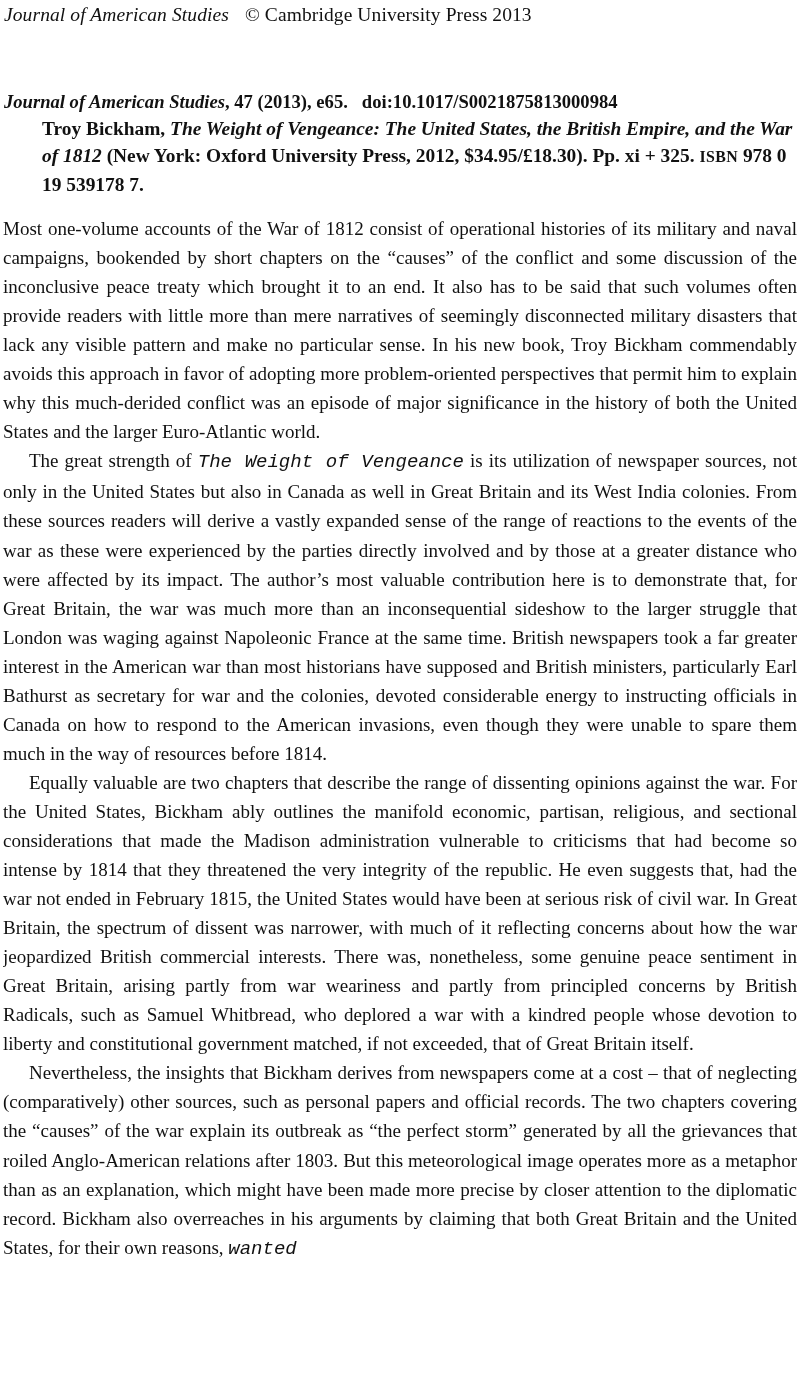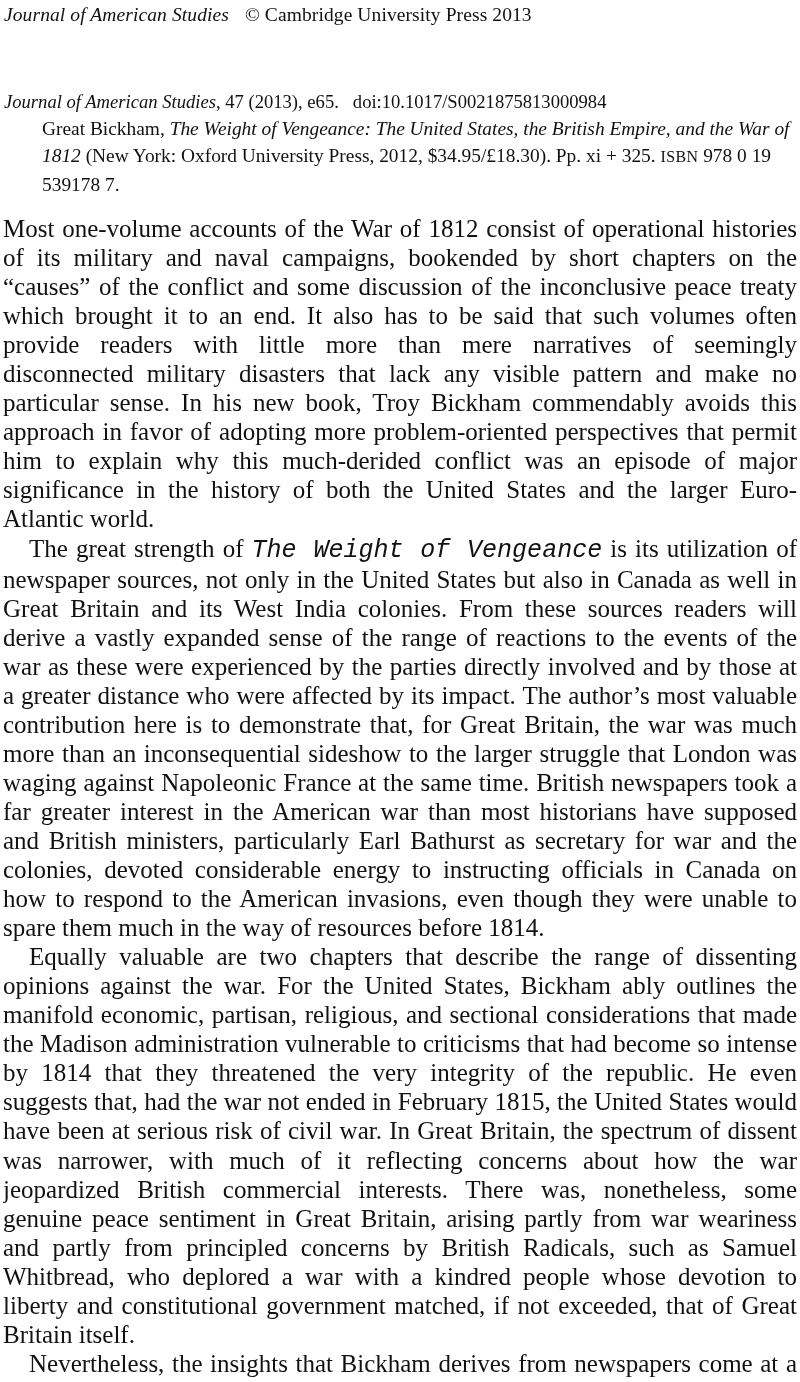--- a/index.html
+++ b/index.html
@@ -44,20 +44,21 @@
     font-style: normal;
     font-size: 19.5px;
   }
 
   
   .cite-block {
     position: absolute;
     top: 88px;
     left: 4px;
     width: 793px;
+    font-weight: bold;
   }
   .cite-line-1 {
     font-size: 18.6px;
     line-height: 27px;
     white-space: nowrap;
   }
   .cite-line-1 .j-title { font-style: italic; }
   .doi-gap { display: inline-block; width: 14px; }
 
   .cite-body {
@@ -77,21 +78,21 @@
 
   
   .body-text {
     position: absolute;
     top: 214px;
     left: 3px;
     width: 794px;
   }
   p.para {
     margin: 0;
-    font-size: 25px;
+    font-size: 19px;
     line-height: 29.05px;
     text-align: justify;
     text-justify: inter-word;
     text-indent: 0;
     hyphens: none;
     -webkit-hyphens: none;
   }
   p.para.indent { text-indent: 26px; }
   p.para .it { font-style: italic; font-family: Liberation Mono, monospace; }
 
@@ -105,21 +106,21 @@
 
   <div class="running-head">
     <span class="rh-journal">Journal of American Studies</span><span class="rh-gap"></span><span class="rh-copyright">© Cambridge University Press 2013</span>
   </div>
 
   <div class="cite-block">
     <div class="cite-line-1">
       <span class="j-title">Journal of American Studies</span><span>, 47 (2013), e65.</span><span class="doi-gap"></span><span>doi:10.1017/S0021875813000984</span>
     </div>
     <div class="cite-body">
-      <span>Great Bickham, </span><span class="bk-title">The Weight of Vengeance: The United States, the British Empire, and the War of 1812</span><span> (New York: Oxford University Press, 2012, $34.95/£18.30). Pp. xi + 325. </span><span class="smallcaps">ISBN</span><span> 978 0 19 539178 7.</span>
+      <span>Troy Bickham, </span><span class="bk-title">The Weight of Vengeance: The United States, the British Empire, and the War of 1812</span><span> (New York: Oxford University Press, 2012, $34.95/£18.30). Pp. xi + 325. </span><span class="smallcaps">ISBN</span><span> 978 0 19 539178 7.</span>
     </div>
   </div>
 
   <div class="body-text clip-bottom">
     <p class="para"><span>Most one-volume accounts of the War of 1812 consist of operational histories of its military and naval campaigns, bookended by short chapters on the “causes” of the conflict and some discussion of the inconclusive peace treaty which brought it to an end. It also has to be said that such volumes often provide readers with little more than mere narratives of seemingly disconnected military disasters that lack any visible pattern and make no particular sense. In his new book, Troy Bickham commendably avoids this approach in favor of adopting more problem-oriented perspectives that permit him to explain why this much-derided conflict was an episode of major significance in the history of both the United States and the larger Euro-Atlantic world.</span></p>
     <p class="para indent"><span>The great strength of </span><span class="it">The Weight of Vengeance</span><span> is its utilization of newspaper sources, not only in the United States but also in Canada as well in Great Britain and its West India colonies. From these sources readers will derive a vastly expanded sense of the range of reactions to the events of the war as these were experienced by the parties directly involved and by those at a greater distance who were affected by its impact. The author’s most valuable contribution here is to demonstrate that, for Great Britain, the war was much more than an inconsequential sideshow to the larger struggle that London was waging against Napoleonic France at the same time. British newspapers took a far greater interest in the American war than most historians have supposed and British ministers, particularly Earl Bathurst as secretary for war and the colonies, devoted considerable energy to instructing officials in Canada on how to respond to the American invasions, even though they were unable to spare them much in the way of resources before 1814.</span></p>
     <p class="para indent"><span>Equally valuable are two chapters that describe the range of dissenting opinions against the war. For the United States, Bickham ably outlines the manifold economic, partisan, religious, and sectional considerations that made the Madison administration vulnerable to criticisms that had become so intense by 1814 that they threatened the very integrity of the republic. He even suggests that, had the war not ended in February 1815, the United States would have been at serious risk of civil war. In Great Britain, the spectrum of dissent was narrower, with much of it reflecting concerns about how the war jeopardized British commercial interests. There was, nonetheless, some genuine peace sentiment in Great Britain, arising partly from war weariness and partly from principled concerns by British Radicals, such as Samuel Whitbread, who deplored a war with a kindred people whose devotion to liberty and constitutional government matched, if not exceeded, that of Great Britain itself.</span></p>
     <p class="para indent"><span>Nevertheless, the insights that Bickham derives from newspapers come at a cost – that of neglecting (comparatively) other sources, such as personal papers and official records. The two chapters covering the “causes” of the war explain its outbreak as “the perfect storm” generated by all the grievances that roiled Anglo-American relations after 1803. But this meteorological image operates more as a metaphor than as an explanation, which might have been made more precise by closer attention to the diplomatic record. Bickham also overreaches in his arguments by claiming that both Great Britain and the United States, for their own reasons, </span><span class="it">wanted</span></p>
   </div>
 

